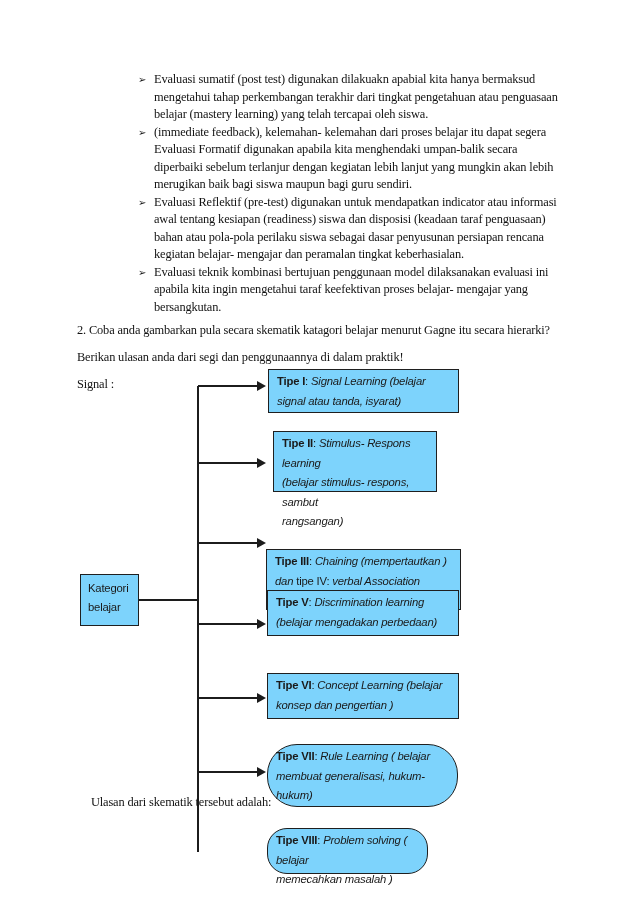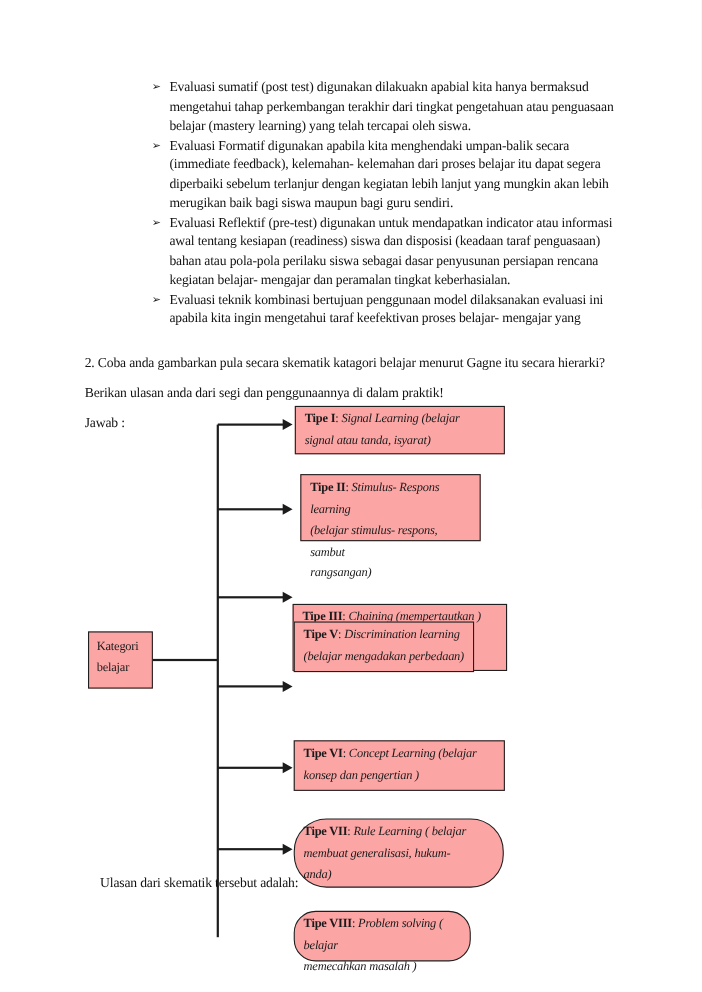--- a/index.html
+++ b/index.html
@@ -45,32 +45,32 @@
     position:absolute;left:59px;top:0;width:0;height:0;
     border-left:9px solid #1c1c1c;
     border-top:5px solid transparent;
     border-bottom:5px solid transparent;
   }
   .br1{top:381px;} .br2{top:458px;} .br3{top:538px;}
   .br4{top:619px;} .br5{top:693px;} .br6{top:767px;}
   .dbox{
     position:absolute;
     border:1.5px solid #1f1f1f;
-    background:#fca5a5;
-    font-family:Liberation Serif, serif;
+    background:#7dd3fc;
+    font-family:Liberation Sans, sans-serif;
     font-size:11.3px;line-height:19.5px;letter-spacing:-0.2px;
     color:#1a1a1a;
     padding:2px 8px 0 8px;
     box-sizing:border-box;
   }
   .rootbox{left:80px;top:574px;width:59px;height:52px;padding:4px 0 0 7px;line-height:19px;}
   .tb1{left:268px;top:369px;width:191px;height:44px;}
   .tb2{left:273px;top:431px;width:164px;height:61px;}
   .tb3{left:266px;top:517px;width:195px;height:61px;margin-top:32px;}
-  .tb4{left:267px;top:565px;width:164px;height:46px;}
+  .tb4{left:267px;top:590px;width:192px;height:46px;}
   .tb5{left:267px;top:673px;width:192px;height:46px;}
   .tb6{left:267px;top:744px;width:191px;height:63px;border-radius:30px;}
   .tb7{left:267px;top:828px;width:161px;height:46px;border-radius:20px;}
   .sg-bold{font-weight:bold;font-style:normal;}
   .sg-plain{font-style:normal;}
   .sg-italic{font-style:italic;}
 </style>
 </head>
 <body>
 
@@ -81,47 +81,48 @@
       <span class="bullet-glyph">➢</span>
       <div class="bullet-text">
           <div class="tline">Evaluasi sumatif (post test) digunakan dilakuakn apabial kita hanya bermaksud</div>
           <div class="tline">mengetahui tahap perkembangan terakhir dari tingkat pengetahuan atau penguasaan</div>
           <div class="tline">belajar (mastery learning) yang telah tercapai oleh siswa.</div>
         </div>
     </div>
     <div class="bullet-item">
       <span class="bullet-glyph">➢</span>
       <div class="bullet-text">
+          <div class="tline">(immediate feedback), kelemahan- kelemahan dari proses belajar itu dapat segera</div>
           <div class="tline">Evaluasi Formatif digunakan apabila kita menghendaki umpan-balik secara</div>
-          <div class="tline">(immediate feedback), kelemahan- kelemahan dari proses belajar itu dapat segera</div>
           <div class="tline">diperbaiki sebelum terlanjur dengan kegiatan lebih lanjut yang mungkin akan lebih</div>
           <div class="tline">merugikan baik bagi siswa maupun bagi guru sendiri.</div>
         </div>
     </div>
     <div class="bullet-item">
       <span class="bullet-glyph">➢</span>
       <div class="bullet-text">
           <div class="tline">Evaluasi Reflektif (pre-test) digunakan untuk mendapatkan indicator atau informasi</div>
           <div class="tline">awal tentang kesiapan (readiness) siswa dan disposisi (keadaan taraf penguasaan)</div>
           <div class="tline">bahan atau pola-pola perilaku siswa sebagai dasar penyusunan persiapan rencana</div>
           <div class="tline">kegiatan belajar- mengajar dan peramalan tingkat keberhasialan.</div>
         </div>
     </div>
     <div class="bullet-item">
       <span class="bullet-glyph">➢</span>
       <div class="bullet-text">
           <div class="tline">Evaluasi teknik kombinasi bertujuan penggunaan model dilaksanakan evaluasi ini</div>
           <div class="tline">apabila kita ingin mengetahui taraf keefektivan proses belajar- mengajar yang</div>
+          <div class="tline">bersangkutan.</div>
         </div>
     </div>
   </div>
 
   <div class="para q-para">2. Coba anda gambarkan pula secara skematik katagori belajar menurut Gagne itu secara hierarki?</div>
   <div class="para i-para">Berikan ulasan anda dari segi dan penggunaannya di dalam praktik!</div>
-  <div class="para j-para">Jawab :</div>
+  <div class="para j-para">Signal :</div>
 
   <div class="dline trunk"></div>
   <div class="dline rootlink"></div>
 
   <div class="branch br1">
       <span class="bline"></span>
       <span class="btip"></span>
     </div>
   <div class="branch br2">
       <span class="bline"></span>
@@ -147,18 +148,18 @@
   <div class="dbox rootbox">
       <div class="tline">Kategori</div>
       <div class="tline">belajar</div>
     </div>
 
   <div class="dbox tb1"><span class="sg-bold">Tipe I</span><span class="sg-plain">: </span><span class="sg-italic">Signal Learning (belajar</span><br><span class="sg-italic">signal atau tanda, isyarat)</span></div>
   <div class="dbox tb2"><span class="sg-bold">Tipe II</span><span class="sg-plain">: </span><span class="sg-italic">Stimulus- Respons learning</span><br><span class="sg-italic">(belajar stimulus- respons, sambut</span><br><span class="sg-italic">rangsangan)</span></div>
   <div class="dbox tb3"><span class="sg-bold">Tipe III</span><span class="sg-plain">: </span><span class="sg-italic">Chaining (mempertautkan )</span><br><span class="sg-italic">dan </span><span class="sg-plain">tipe IV: </span><span class="sg-italic">verbal Association</span><br><span class="sg-italic">(asosiasi verbal)</span></div>
   <div class="dbox tb4"><span class="sg-bold">Tipe V</span><span class="sg-plain">: </span><span class="sg-italic">Discrimination learning</span><br><span class="sg-italic">(belajar mengadakan perbedaan)</span></div>
   <div class="dbox tb5"><span class="sg-bold">Tipe VI</span><span class="sg-plain">: </span><span class="sg-italic">Concept Learning (belajar</span><br><span class="sg-italic">konsep dan pengertian )</span></div>
-  <div class="dbox tb6"><span class="sg-bold">Tipe VII</span><span class="sg-plain">: </span><span class="sg-italic">Rule Learning ( belajar</span><br><span class="sg-italic">membuat generalisasi, hukum-</span><br><span class="sg-italic">anda)</span></div>
+  <div class="dbox tb6"><span class="sg-bold">Tipe VII</span><span class="sg-plain">: </span><span class="sg-italic">Rule Learning ( belajar</span><br><span class="sg-italic">membuat generalisasi, hukum-</span><br><span class="sg-italic">hukum)</span></div>
   <div class="dbox tb7"><span class="sg-bold">Tipe VIII</span><span class="sg-plain">: </span><span class="sg-italic">Problem solving ( belajar</span><br><span class="sg-italic">memecahkan masalah )</span></div>
 
   <div class="para u-para">Ulasan dari skematik tersebut adalah:</div>
 
 </div>
 
 </body></html>

